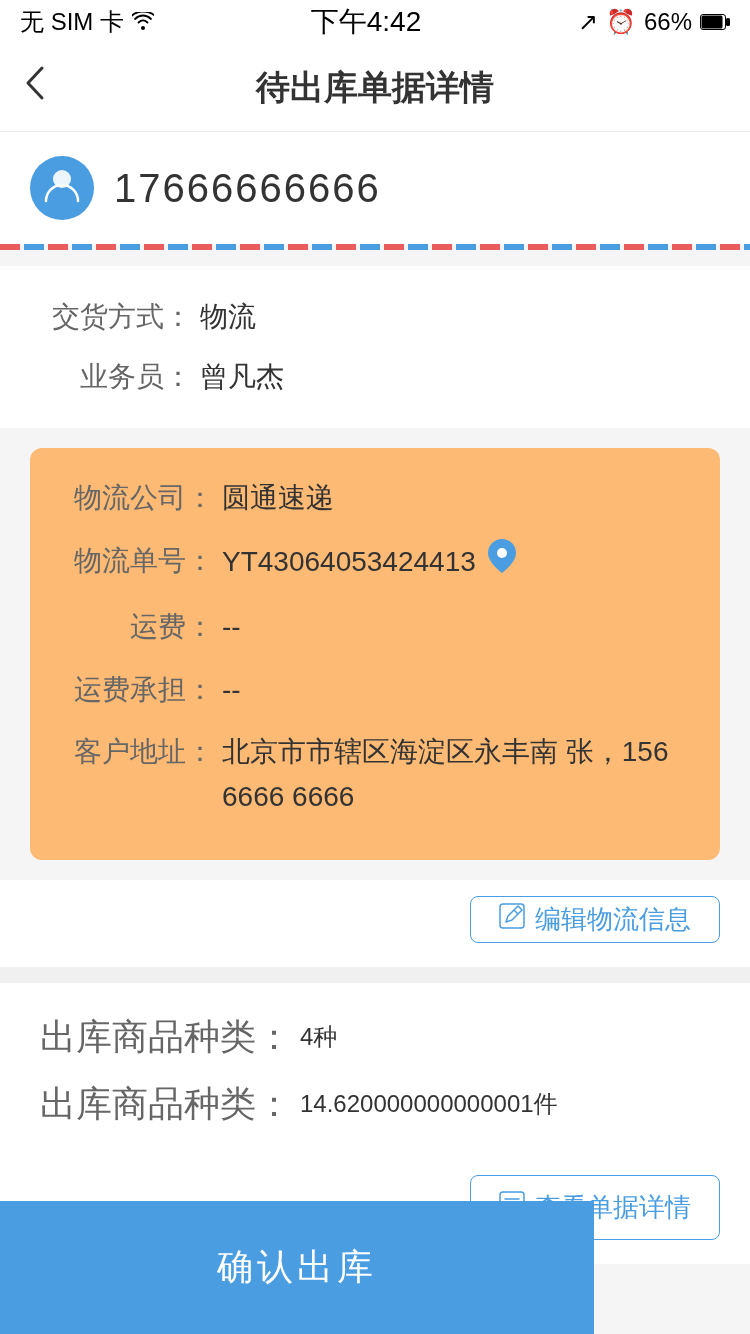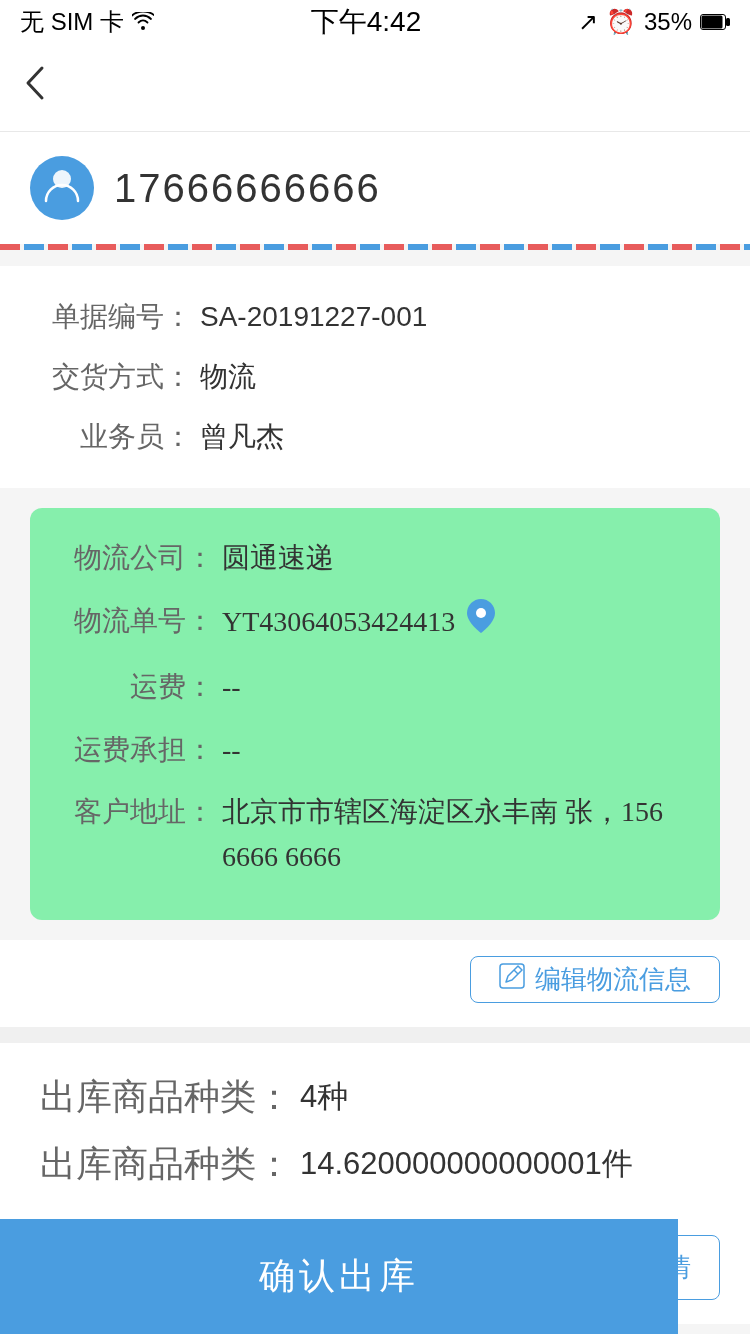--- a/index.html
+++ b/index.html
@@ -122,24 +122,23 @@
     .info-value {
       color: #333;
       font-size: 28px;
       flex: 1;
     }
 
     
     .logistics-card {
       width: calc(100% - 60px);
       margin: 20px 30px;
-      background: #86efac;
+      background: #fdba74;
       border-radius: 12px;
       padding: 28px 32px;
-      font-family: Liberation Serif, serif;
     }
     .logistics-row {
       display: flex;
       align-items: flex-start;
       margin-bottom: 18px;
       line-height: 1.6;
     }
     .logistics-row:last-child { margin-bottom: 12px; }
     .logistics-label {
       color: #666;
@@ -205,21 +204,21 @@
     .goods-label {
       color: #666;
       font-size: 36px;
       min-width: 180px;
       text-align: right;
       flex-shrink: 0;
       padding-right: 8px;
     }
     .goods-value {
       color: #333;
-      font-size: 31px;
+      font-size: 24px;
     }
 
     
     .view-btn-row {
       display: flex;
       justify-content: flex-end;
       padding: 16px 30px 24px;
       background: #fff;
     }
     .view-btn {
@@ -236,23 +235,23 @@
     }
 
     
     .bottom-spacer { height: 200px; }
 
     
     .confirm-btn-wrapper {
       position: fixed;
       bottom: 0;
       left: 0;
-      width: 678px;
+      width: 594px;
       background: #4a9de0;
-      padding: 33px 0;
+      padding: 42px 0;
       display: flex;
       justify-content: center;
       align-items: center;
       z-index: 100;
     }
     .confirm-btn {
       background: transparent;
       border: none;
       color: #fff;
       font-size: 36px;
@@ -273,58 +272,55 @@
         <path d="M6.5 10.5C7.9 9.1 9.4 8.3 11 8.3s3.1.8 4.5 2.2" stroke="#000" stroke-width="1.8" fill="none" stroke-linecap="round"></path>
         <path d="M3 7C5.3 4.8 8 3.5 11 3.5s5.7 1.3 8 3.5" stroke="#000" stroke-width="1.8" fill="none" stroke-linecap="round"></path>
         <path d="M0 3.5C3 .8 6.8-.5 11-.5s8 1.3 11 3.5" stroke="#000" stroke-width="1.8" fill="none" stroke-linecap="round"></path>
       </svg>
     </span>
   </div>
   <div class="status-center">下午4:42</div>
   <div class="status-right">
     <span>↗</span>
     <span>⏰</span>
-    <span>35%</span>
+    <span>66%</span>
     <span>
       <svg width="30" height="16" viewBox="0 0 30 16">
         <rect x="0.5" y="0.5" width="25" height="15" rx="2.5" stroke="#000" stroke-width="1" fill="none"></rect>
         <rect x="26" y="4" width="4" height="8" rx="1.5" fill="#000"></rect>
         <rect x="1.5" y="1.5" width="21" height="13" rx="1.5" fill="#000"></rect>
       </svg>
     </span>
   </div>
 </div>
 
 <div class="nav-bar">
   <div class="nav-back">
     <svg width="22" height="38" viewBox="0 0 22 38" fill="none">
       <path d="M18 4L4 19L18 34" stroke="#333" stroke-width="3" stroke-linecap="round" stroke-linejoin="round"></path>
     </svg>
   </div>
+  <span class="nav-title">待出库单据详情</span>
 </div>
 
 <div class="user-section">
   <div class="user-avatar">
     <span class="user-avatar-icon">
       <svg width="38" height="38" viewBox="0 0 38 38" fill="none">
         <circle cx="19" cy="14" r="9" fill="#fff" opacity="0.9"></circle>
         <path d="M3 36c0-8.8 7.2-16 16-16s16 7.2 16 16" stroke="#fff" stroke-width="2.5" fill="none" stroke-linecap="round"></path>
       </svg>
     </span>
   </div>
   <span class="user-phone">17666666666</span>
 </div>
 
 <div class="dashed-divider"></div>
 
 <div class="info-section">
-  <div class="info-row">
-    <span class="info-label">单据编号：</span>
-    <span class="info-value">SA-20191227-001</span>
-  </div>
   <div class="info-row">
     <span class="info-label">交货方式：</span>
     <span class="info-value">物流</span>
   </div>
   <div class="info-row">
     <span class="info-label">业务员：</span>
     <span class="info-value">曾凡杰</span>
   </div>
 </div>
 

